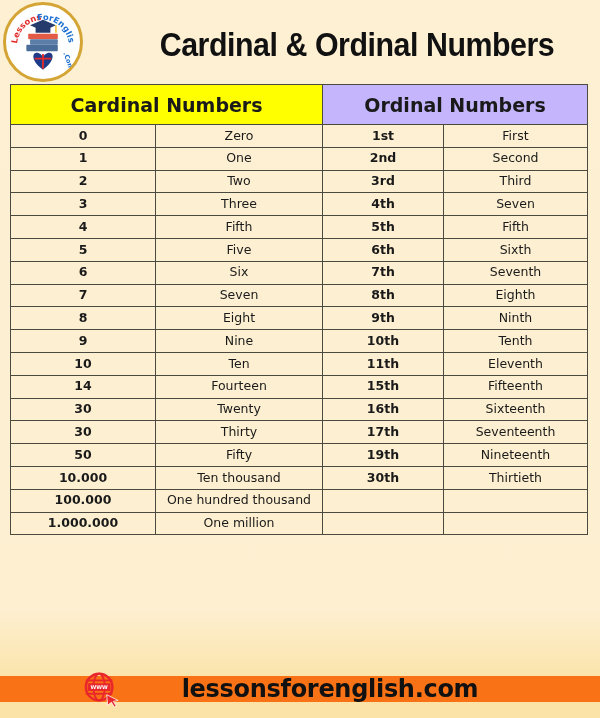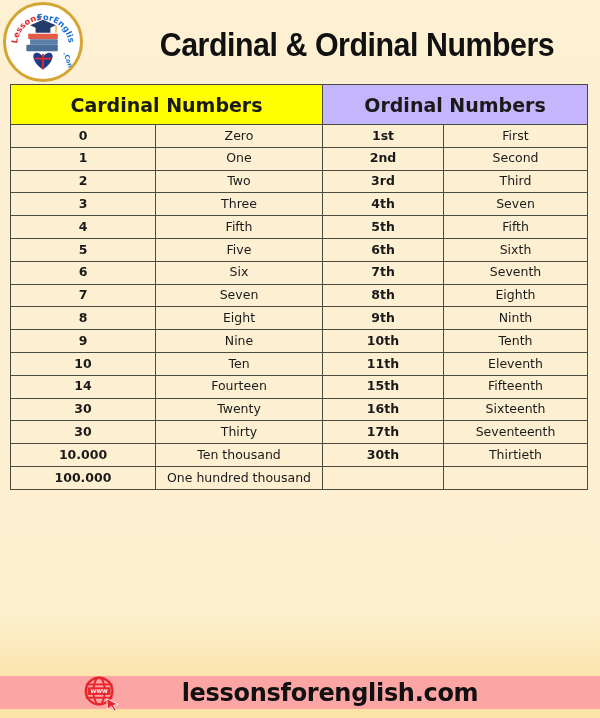--- a/index.html
+++ b/index.html
@@ -41,22 +41,22 @@
     th.ordinal-head { background: #c4b5fd; }
     table.numbers td {
       height: 22.8px; font-size: 12.5px; line-height: 1;
     }
     td.num { font-weight: bold; }
     col.c1 { width: 145px; }
     col.c2 { width: 167px; }
     col.c3 { width: 121px; }
     col.c4 { width: 144px; }
     .footer {
-      position: absolute; left: 0; top: 676px; width: 600px; height: 33px;
-      background: #fca5a5;
+      position: absolute; left: 0; top: 676px; width: 600px; height: 26px;
+      background: #f97316;
       display: flex; align-items: center; justify-content: center;
     }
     .footer .globe { width: 38px; height: 38px; margin-right: 62px; margin-left: -40px; }
     .footer .site {
       font-family: "DejaVu Sans", sans-serif; font-weight: bold;
       font-size: 24px; color: #111; letter-spacing: -0.3px;
     }
   </style>
 </head>
 <body>
@@ -182,28 +182,40 @@
         <td class="num">16th</td>
         <td class="word">Sixteenth</td>
       </tr>
       <tr>
         <td class="num">30</td>
         <td class="word">Thirty</td>
         <td class="num">17th</td>
         <td class="word">Seventeenth</td>
       </tr>
       <tr>
+        <td class="num">50</td>
+        <td class="word">Fifty</td>
+        <td class="num">19th</td>
+        <td class="word">Nineteenth</td>
+      </tr>
+      <tr>
         <td class="num">10.000</td>
         <td class="word">Ten thousand</td>
         <td class="num">30th</td>
         <td class="word">Thirtieth</td>
       </tr>
       <tr>
         <td class="num">100.000</td>
         <td class="word">One hundred thousand</td>
+        <td class="num"></td>
+        <td class="word"></td>
+      </tr>
+      <tr>
+        <td class="num">1.000.000</td>
+        <td class="word">One million</td>
         <td class="num"></td>
         <td class="word"></td>
       </tr>
     </tbody>
 </table>
 
 <div class="footer">
   <svg class="globe" viewBox="0 0 40 40">
     <circle cx="18" cy="18" r="14" fill="none" stroke="#e8262b" stroke-width="2.5"></circle>
     <ellipse cx="18" cy="18" rx="6" ry="14" fill="none" stroke="#e8262b" stroke-width="2"></ellipse>

